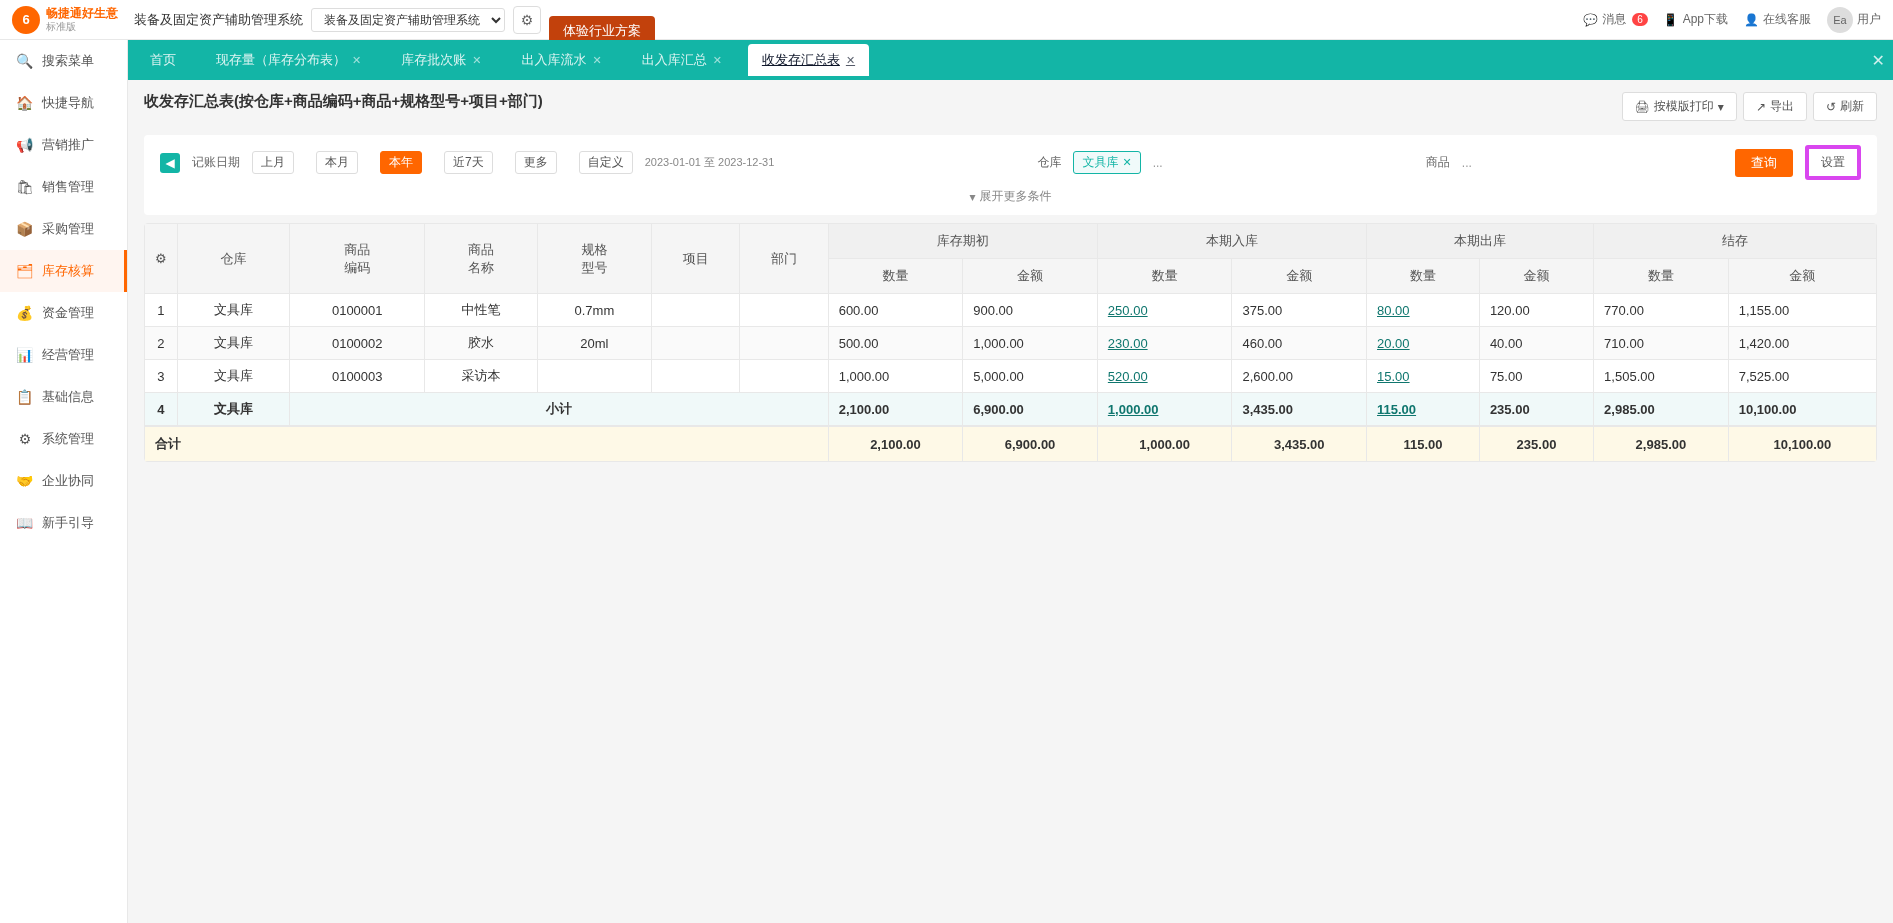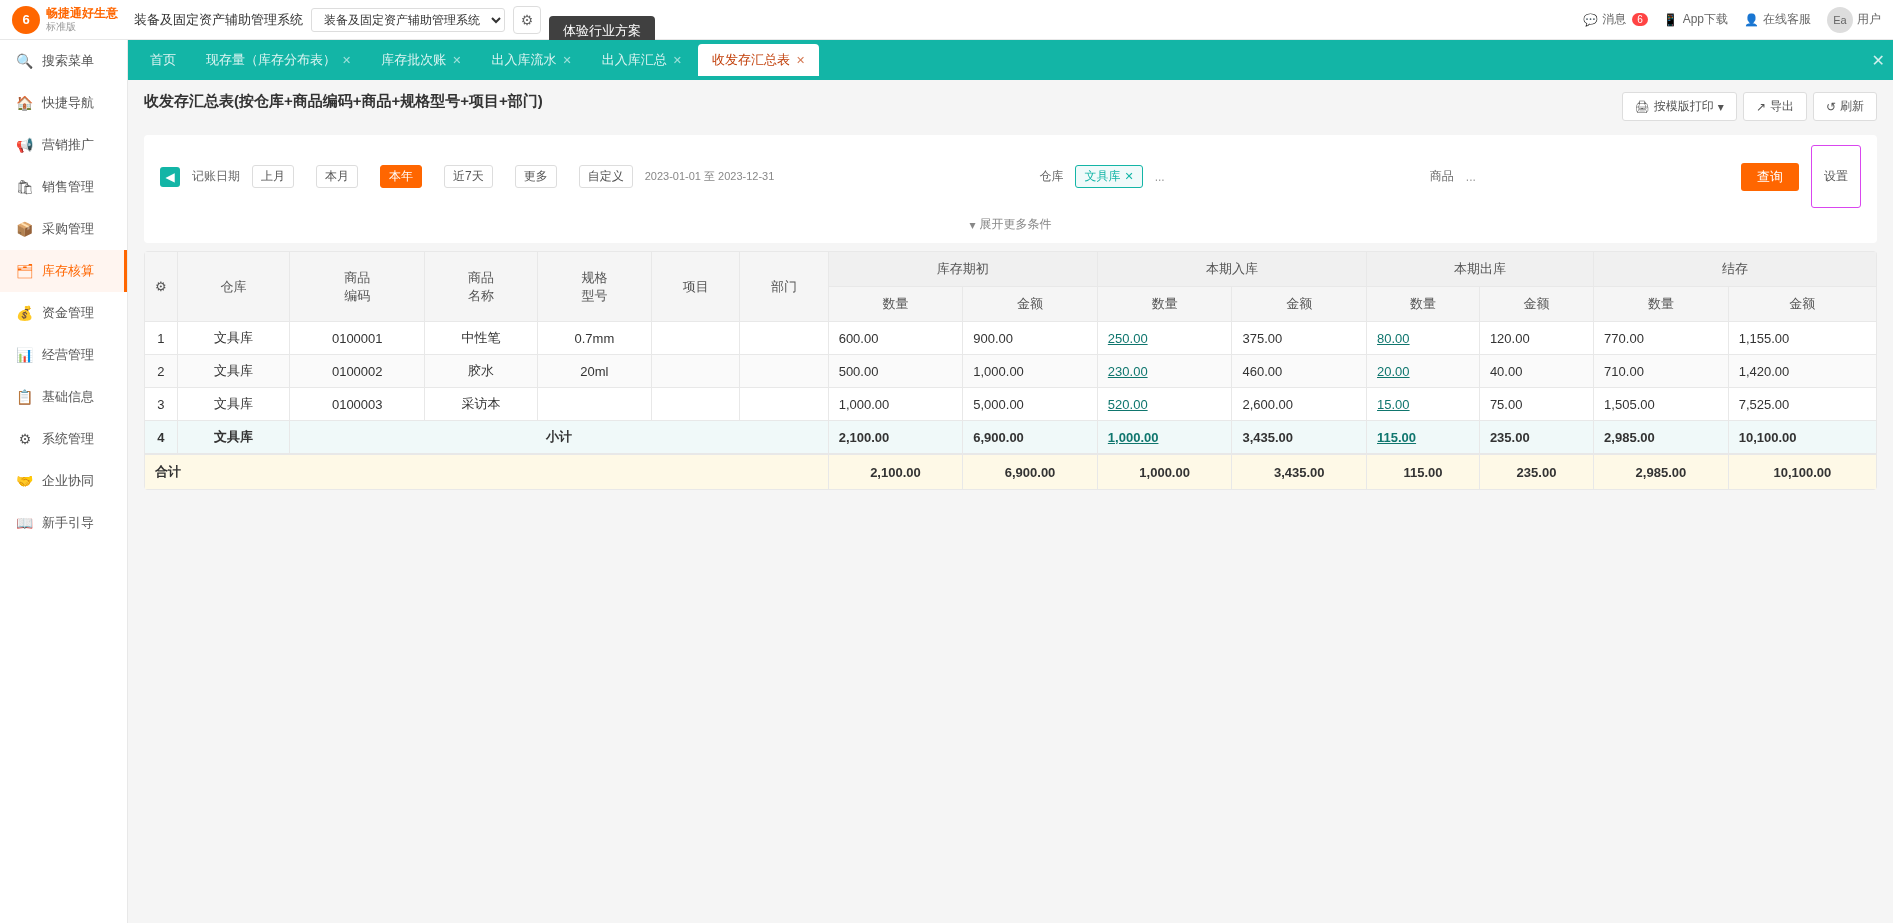--- a/index.html
+++ b/index.html
@@ -17,40 +17,40 @@
     }
     .top-left { display: flex; align-items: center; gap: 8px; }
     .logo-area { display: flex; align-items: center; gap: 6px; }
     .logo-icon { width: 28px; height: 28px; background: #ff6600; border-radius: 50%; display: flex; align-items: center; justify-content: center; color: #fff; font-weight: bold; font-size: 13px; }
     .logo-text { display: flex; flex-direction: column; line-height: 1.2; }
     .logo-main { color: #ff6600; font-size: 12px; font-weight: bold; }
     .logo-sub { color: #999; font-size: 10px; }
     .system-title { color: #333; font-size: 13px; margin-left: 8px; }
     .header-select { border: 1px solid #ddd; padding: 3px 8px; border-radius: 3px; font-size: 12px; color: #333; background: #fff; }
     .gear-btn { width: 28px; height: 28px; border: 1px solid #ddd; border-radius: 4px; display: flex; align-items: center; justify-content: center; cursor: pointer; color: #666; font-size: 14px; }
-    .trial-btn { background: #404040; color: #fff; border: none; padding: 6px 14px; border-radius: 4px; cursor: pointer; font-size: 13px; margin-top: 23px; }
+    .trial-btn { background: #c2410c; color: #fff; border: none; padding: 6px 14px; border-radius: 4px; cursor: pointer; font-size: 13px; margin-top: 23px; }
     .top-right { display: flex; align-items: center; gap: 16px; }
     .header-action { display: flex; align-items: center; gap: 4px; cursor: pointer; color: #666; font-size: 12px; }
     .badge { background: #f44; color: #fff; border-radius: 10px; padding: 1px 5px; font-size: 10px; margin-left: 2px; }
     .user-avatar { width: 26px; height: 26px; background: #ddd; border-radius: 50%; display: flex; align-items: center; justify-content: center; font-size: 11px; color: #666; }
 
     
     .layout { display: flex; flex: 1; overflow: hidden; }
     .sidebar { width: 128px; background: #fff; border-right: 1px solid #e8e8e8; display: flex; flex-direction: column; }
     .sidebar-item { display: flex; align-items: center; gap: 8px; padding: 12px 16px; cursor: pointer; color: #555; font-size: 13px; }
     .sidebar-item.active { background: #fff5f0; color: #ff6600; border-right: 3px solid #ff6600; }
     .sidebar-icon { font-size: 14px; width: 18px; text-align: center; }
 
     
     .main { flex: 1; display: flex; flex-direction: column; overflow: hidden; background: #f5f5f5; }
 
     
-    .tab-bar { background: #13b5a6; display: flex; align-items: center; height: 40px; padding: 0 8px; gap: 2px; position: relative; }
+    .tab-bar { background: #13b5a6; display: flex; align-items: center; height: 40px; padding: 0 8px; gap: 12px; position: relative; }
     .tab { display: flex; align-items: center; gap: 6px; padding: 0 14px; height: 32px; border-radius: 4px 4px 0 0; cursor: pointer; font-size: 13px; color: rgba(255,255,255,0.85); }
-    .tab.active { background: #fff; color: #c2410c; border-radius: 4px 4px 0 0; }
+    .tab.active { background: #fff; color: #0f172a; border-radius: 4px 4px 0 0; text-decoration: underline; }
     .tab-close { font-size: 11px; opacity: 0.7; cursor: pointer; }
     .tab-bar-close { position: absolute; right: 8px; top: 50%; transform: translateY(-50%); color: #fff; cursor: pointer; font-size: 16px; opacity: 0.8; }
 
     
     .content { flex: 1; overflow: auto; padding: 12px 16px; background: #f5f5f5; }
 
     
     .page-title { font-size: 15px; font-weight: bold; color: #333; margin-bottom: 16px; }
 
     
@@ -63,21 +63,21 @@
     .date-btn.active { background: #ff6600; color: #fff; border-color: #ff6600; }
     .date-range { color: #888; font-size: 11px; }
     .warehouse-tag { background: #f0fafa; border: 1px solid #13b5a6; color: #13b5a6; padding: 2px 8px; border-radius: 3px; font-size: 12px; display: flex; align-items: center; gap: 4px; }
     .tag-close { cursor: pointer; font-size: 11px; }
     .more-btn { color: #999; font-size: 12px; cursor: pointer; }
     .expand-btn { display: flex; align-items: center; gap: 4px; color: #888; font-size: 12px; cursor: pointer; }
     .print-btn { display: flex; align-items: center; gap: 4px; padding: 5px 12px; border: 1px solid #ddd; border-radius: 3px; background: #fff; cursor: pointer; font-size: 12px; color: #555; }
     .export-btn { display: flex; align-items: center; gap: 4px; padding: 5px 12px; border: 1px solid #ddd; border-radius: 3px; background: #fff; cursor: pointer; font-size: 12px; color: #555; }
     .refresh-btn { display: flex; align-items: center; gap: 4px; padding: 5px 12px; border: 1px solid #ddd; border-radius: 3px; background: #fff; cursor: pointer; font-size: 12px; color: #555; }
     .query-btn { background: #ff6600; color: #fff; border: none; padding: 5px 16px; border-radius: 3px; cursor: pointer; font-size: 13px; }
-    .setting-btn { padding: 22px 12px; border: 1px solid #d946ef; border-radius: 3px; background: #fff; cursor: pointer; font-size: 12px; color: #555; }
+    .setting-btn { padding: 5px 12px; border: 4px solid #d946ef; border-radius: 3px; background: #fff; cursor: pointer; font-size: 12px; color: #555; }
 
     
     .table-wrap { background: #fff; border-radius: 4px; overflow: auto; }
     table { width: 100%; border-collapse: collapse; font-size: 13px; }
     thead tr { background: #f5f5f5; }
     thead th { padding: 8px 10px; text-align: center; color: #555; font-weight: normal; border: 1px solid #e8e8e8; white-space: nowrap; }
     tbody tr { background: #fff; }
     tbody tr:nth-child(even) { background: #fafafa; }
     tbody td { padding: 7px 10px; text-align: center; border: 1px solid #e8e8e8; color: #333; }
     .subtotal-row td { font-weight: bold; background: #f0f9f9; }

